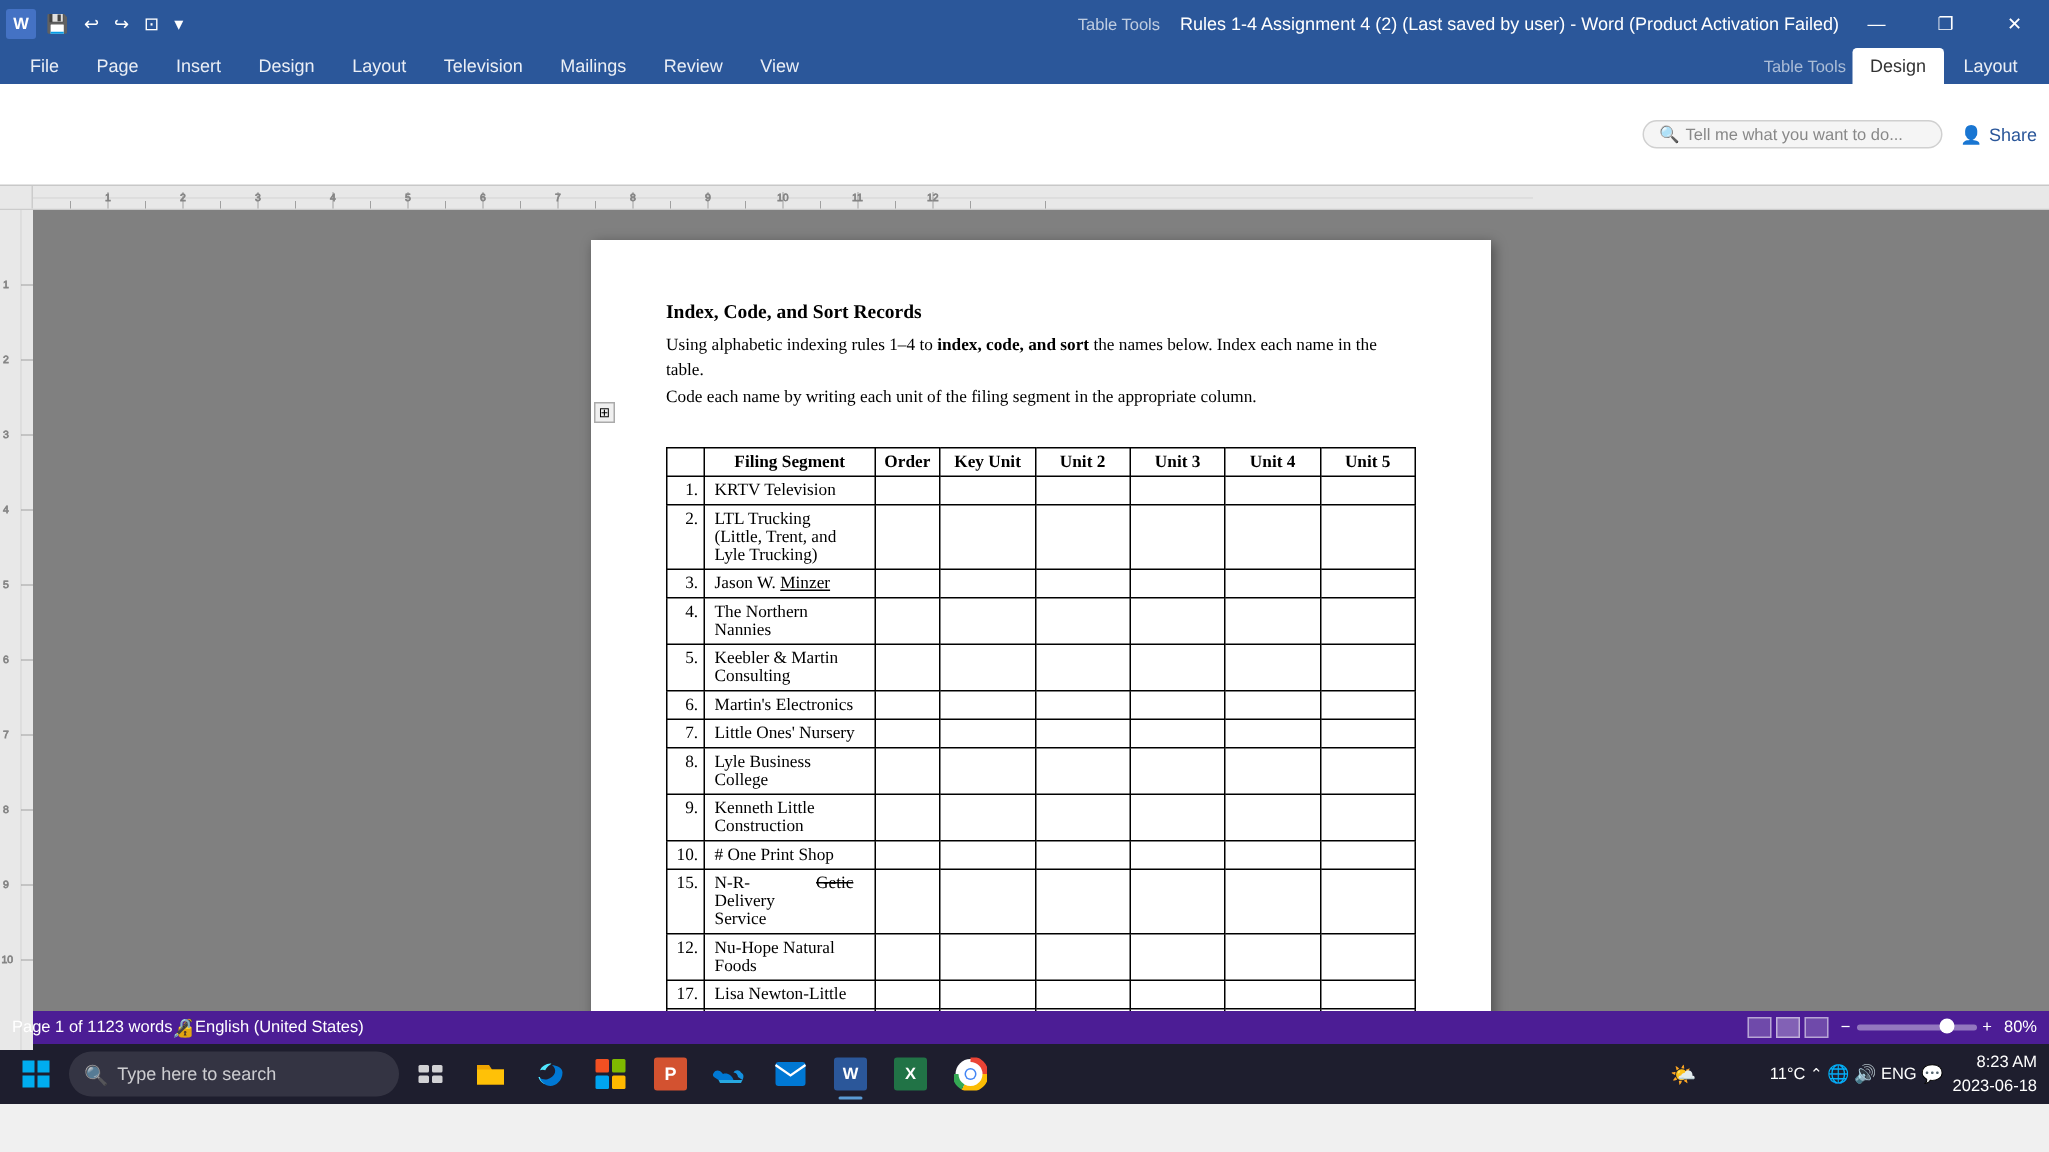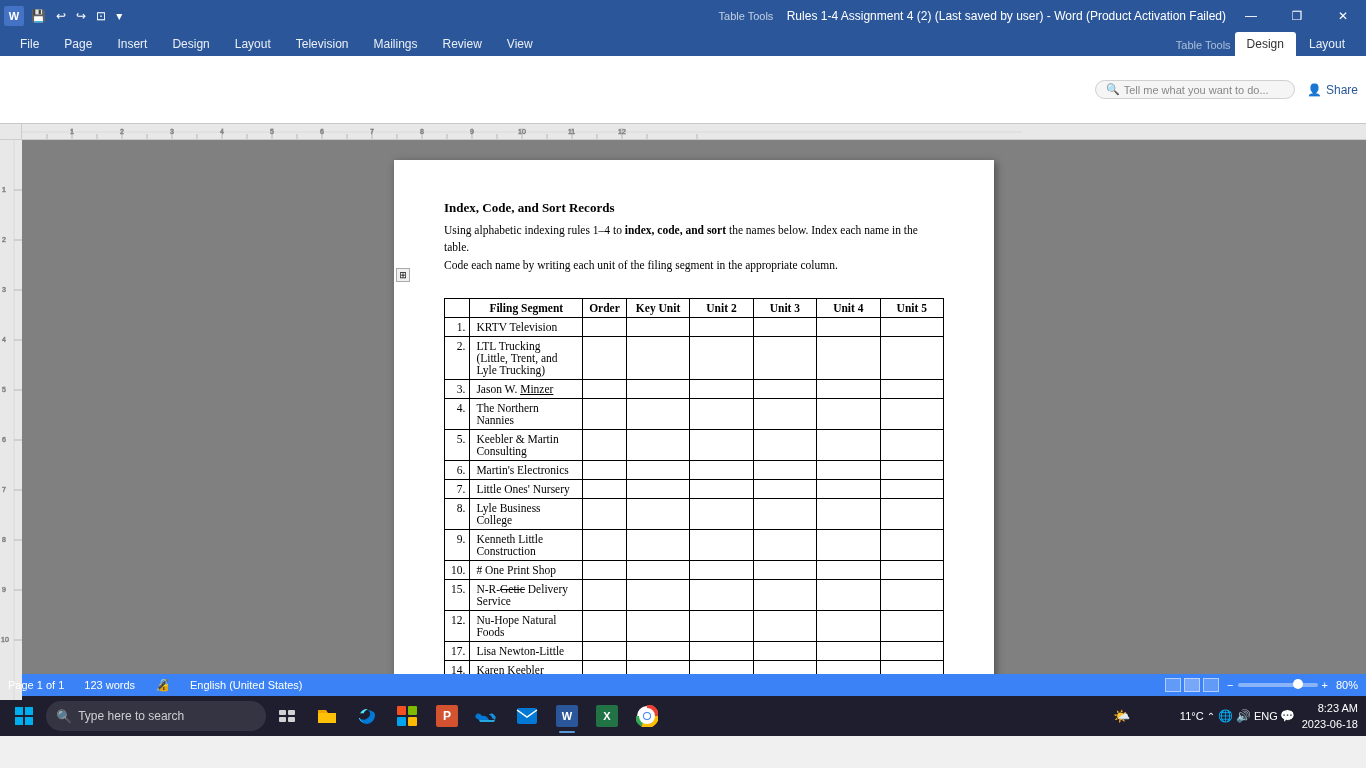--- a/index.html
+++ b/index.html
@@ -179,32 +179,32 @@
       vertical-align: top;
     }
     .filing-tbl th { text-align: center; font-weight: bold; }
     .filing-tbl .num { text-align: right; width: 24px; padding-right: 4px; }
     .filing-tbl .fs-col { width: 115px; }
     .filing-tbl .ord-col { width: 40px; }
     .filing-tbl .ku-col { width: 65px; }
     .filing-tbl .u2-col, .filing-tbl .u3-col, .filing-tbl .u4-col, .filing-tbl .u5-col { width: 65px; }
     .filing-tbl td.empty { }
     .u { text-decoration: underline; }
-    .s { text-decoration: line-through; }
+    .s { text-decoration: line-through; margin-left: 44px; }
 
     
     .status-bar {
       height: 22px;
-      background: #3b82f6;
+      background: #4c1d95;
       display: flex;
       align-items: center;
       padding: 0 8px;
       color: white;
       font-size: 11px;
-      gap: 20px;
+      gap: 0;
     }
     .status-right { margin-left: auto; display: flex; align-items: center; gap: 8px; }
 
     
     .taskbar {
       height: 40px;
       background: #1e1e2e;
       display: flex;
       align-items: center;
       padding: 0 4px;

